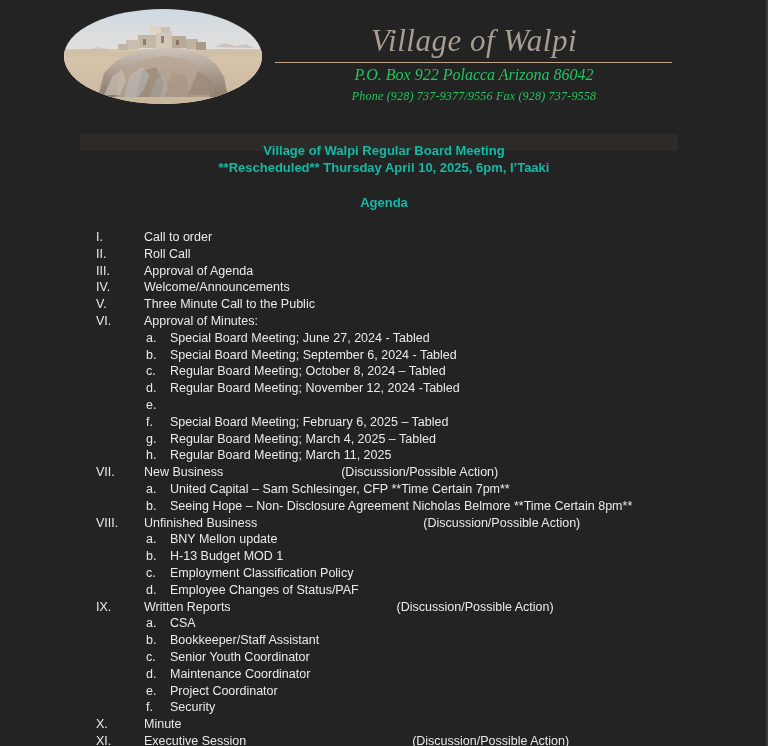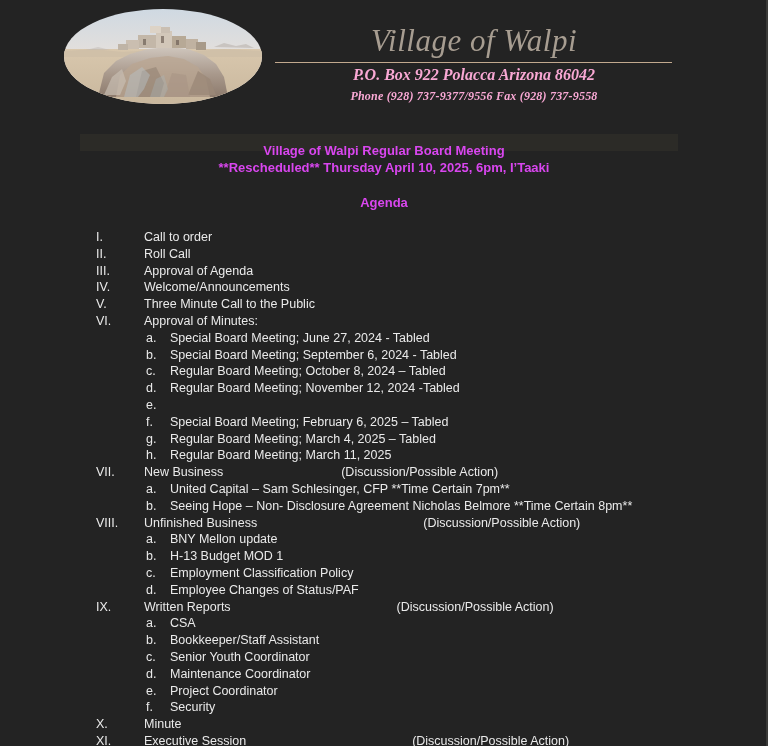--- a/index.html
+++ b/index.html
@@ -64,23 +64,22 @@
   .letterhead-rule {
     height: 1px;
     background: #c2a98e;
     margin: 3px 0 2px 3px;
     width: 397px;
   }
   .org-address,
   .org-phone {
     font-family: "Liberation Serif", "DejaVu Serif", serif;
     font-style: italic;
-    color: #f9a8d4;
+    color: #22c55e;
     white-space: nowrap;
-    font-weight: bold;
   }
   .org-address { font-size: 16px; line-height: 20px; }
   .org-phone   { font-size: 12px; line-height: 22px; letter-spacing: .2px; }
 
   
   .heading-block {
     position: relative;
     text-align: center;
     padding-top: 20px;
   }
@@ -90,21 +89,21 @@
     top: 12px;
     width: 598px;
     height: 17px;
     background: #2c2b27;
   }
   .heading-line {
     position: relative;
     font-size: 13px;
     font-weight: bold;
     line-height: 17px;
-    color: #d946ef;
+    color: #14b8a6;
     white-space: nowrap;
     text-align: center;
   }
   .heading-line.agenda { font-weight: bold; }
 
   
   .agenda {
     margin-top: 18px;
     padding-left: 0;
   }

